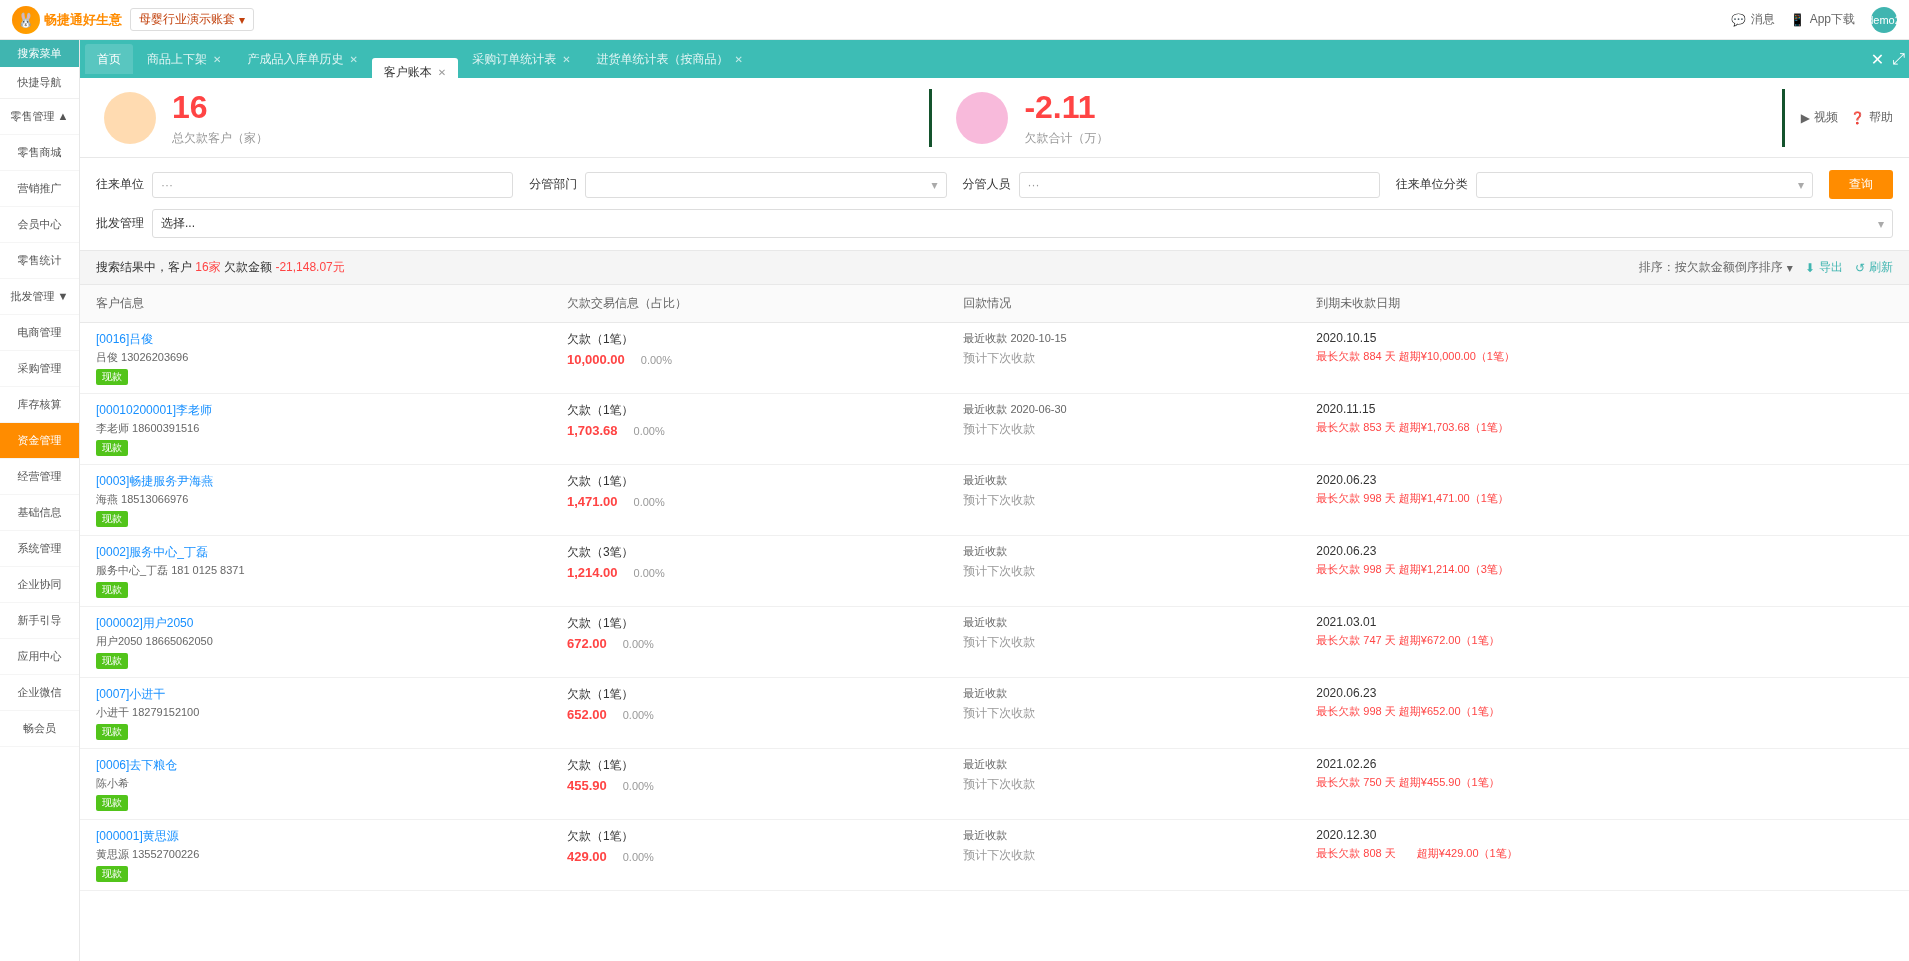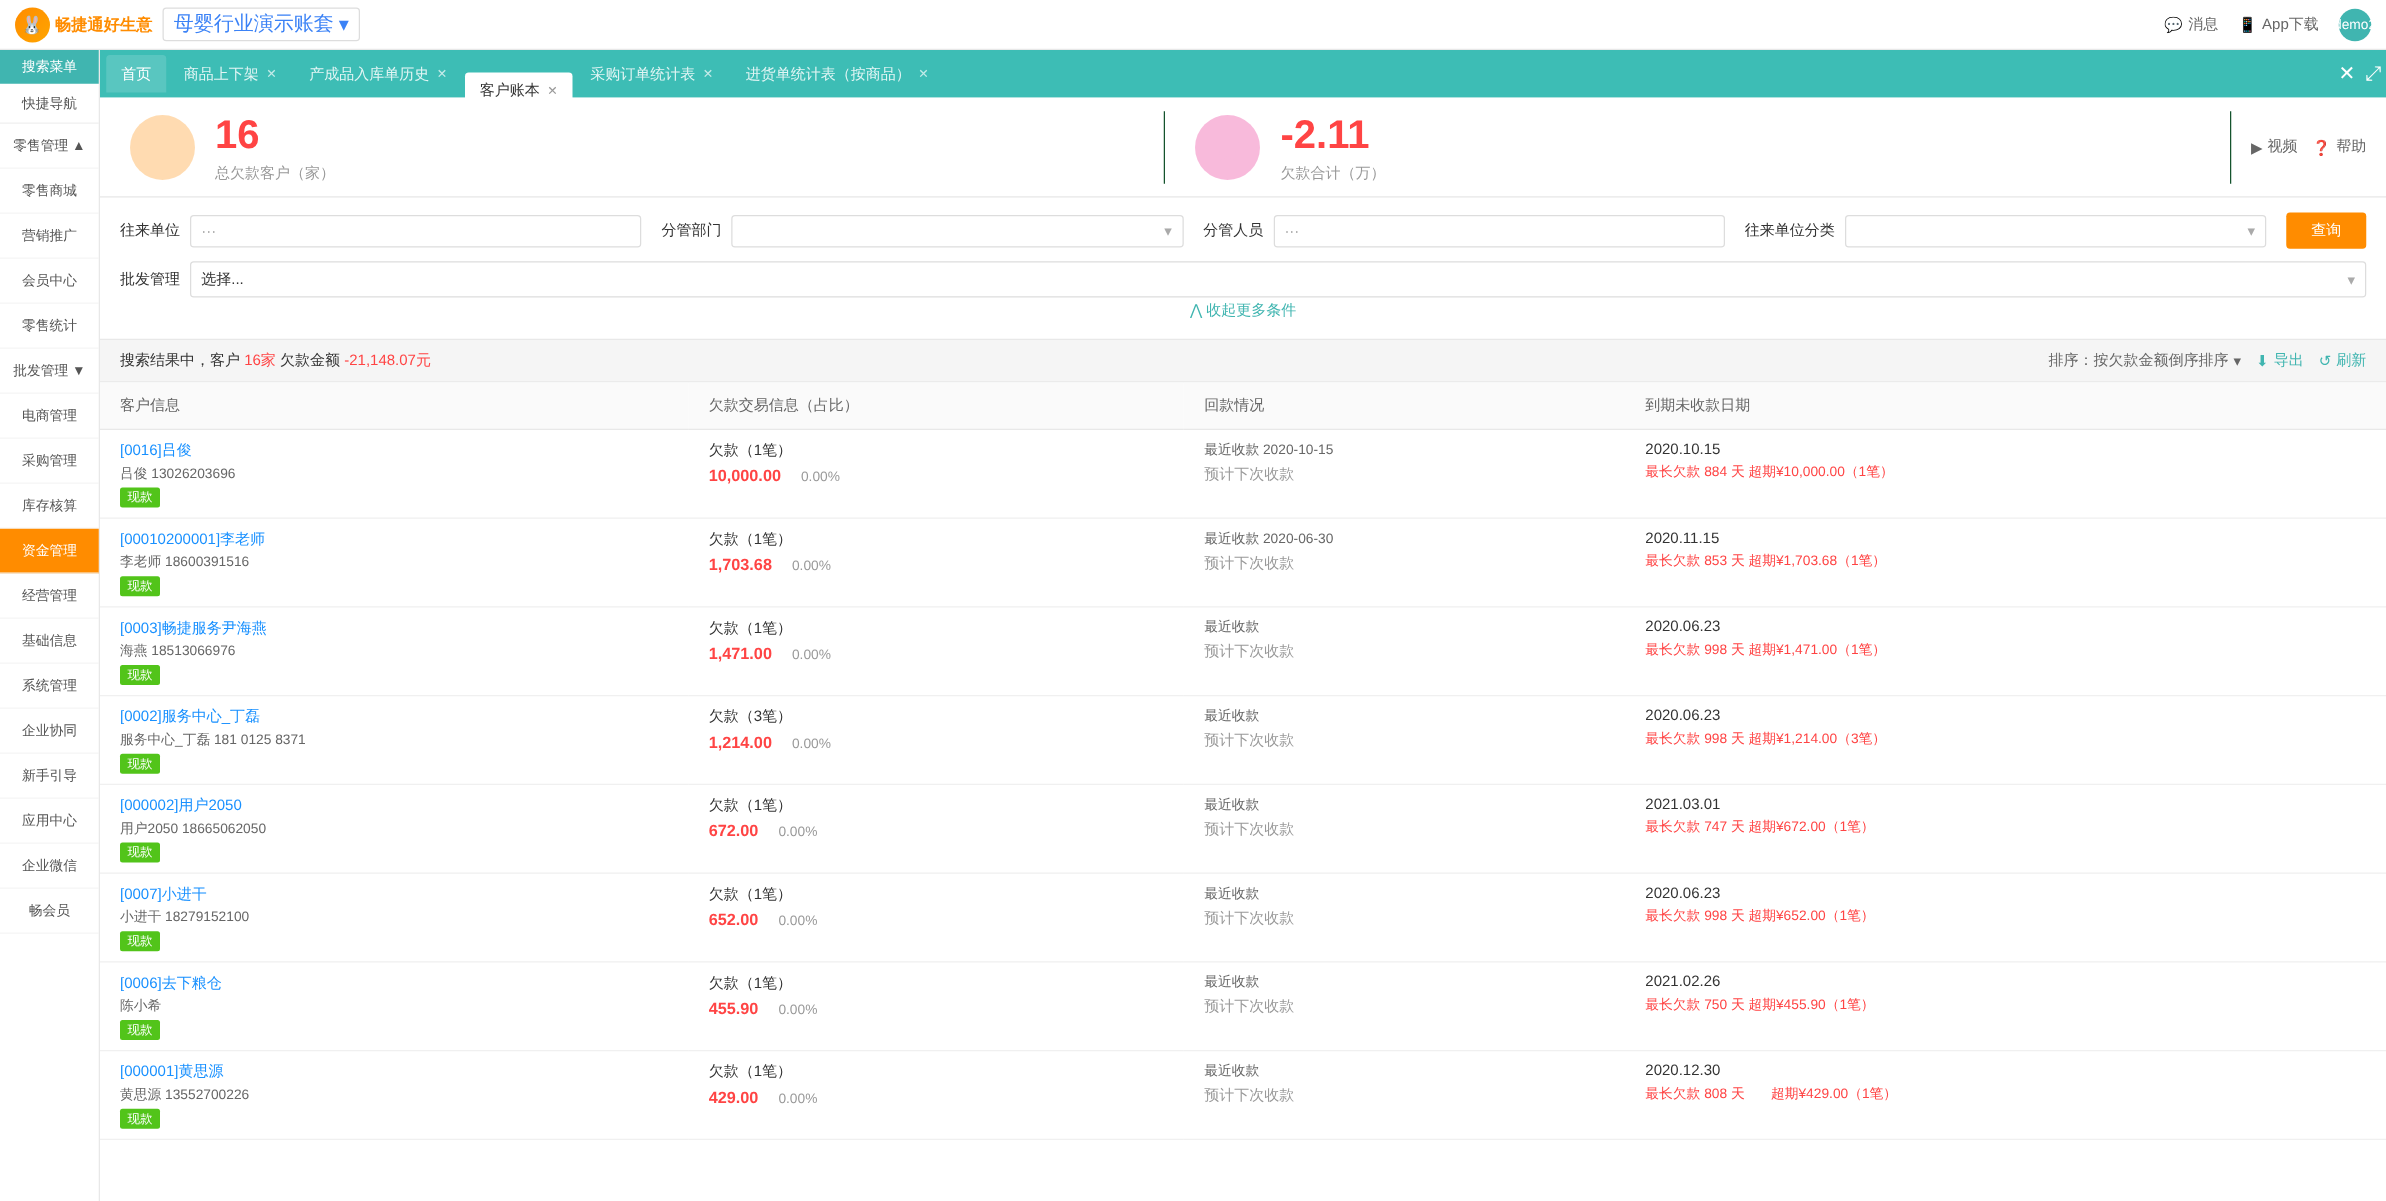--- a/index.html
+++ b/index.html
@@ -5,21 +5,21 @@
     * { box-sizing: border-box; margin: 0; padding: 0; }
     body { font-family: 'Microsoft YaHei', Arial, sans-serif; font-size: 12px; background: #f0f2f5; color: #333; overflow: hidden; height: 961px; }
 
     
     .app-container { display: flex; flex-direction: column; height: 100vh; }
     .top-bar { display: flex; align-items: center; background: #fff; height: 40px; border-bottom: 1px solid #e8e8e8; padding: 0 12px; justify-content: space-between; }
     .top-bar-left { display: flex; align-items: center; gap: 8px; }
     .logo-area { display: flex; align-items: center; gap: 4px; }
     .logo-icon { width: 28px; height: 28px; background: linear-gradient(135deg, #ff8c00, #ffa500); border-radius: 50%; display: flex; align-items: center; justify-content: center; color: white; font-size: 14px; }
     .logo-text { color: #ff8c00; font-size: 13px; font-weight: bold; }
-    .store-selector { border: 1px solid #ddd; border-radius: 3px; padding: 2px 8px; font-size: 16px; color: #3b82f6; display: flex; align-items: center; gap: 4px; cursor: pointer; min-width: 120px; }
+    .store-selector { border: 1px solid #ddd; border-radius: 3px; padding: 2px 8px; font-size: 12px; color: #c2410c; display: flex; align-items: center; gap: 4px; cursor: pointer; min-width: 120px; }
     .top-bar-right { display: flex; align-items: center; gap: 16px; color: #666; font-size: 12px; }
     .top-bar-right .msg-icon, .top-bar-right .app-icon { display: flex; align-items: center; gap: 4px; cursor: pointer; }
     .avatar { width: 26px; height: 26px; background: #40b5b0; border-radius: 50%; display: flex; align-items: center; justify-content: center; color: white; font-size: 11px; }
 
     
     .main-layout { display: flex; flex: 1; overflow: hidden; }
 
     
     .sidebar { width: 80px; background: #fff; border-right: 1px solid #e8e8e8; display: flex; flex-direction: column; }
     .search-menu { padding: 8px 0; text-align: center; font-size: 11px; color: #fff; background: #40b5b0; cursor: pointer; padding: 6px; }
@@ -35,21 +35,21 @@
     .tab-item.active .close-btn { color: #999; }
     .tab-item.home { background: rgba(255,255,255,0.15); color: white; }
     .tab-bar-end { margin-left: auto; display: flex; align-items: center; gap: 8px; }
     .tab-bar-end span { color: white; font-size: 16px; cursor: pointer; }
 
     
     .content-area { flex: 1; overflow: hidden; display: flex; flex-direction: column; }
 
     
     .stats-header { background: #fff; display: flex; align-items: center; height: 80px; border-bottom: 1px solid #e8e8e8; position: relative; }
-    .stat-block { flex: 1; display: flex; align-items: center; padding: 0 24px; border-right: 1px solid #14532d; }
+    .stat-block { flex: 1; display: flex; align-items: center; padding: 0 24px; border-right: 3px solid #14532d; }
     .stat-icon { width: 52px; height: 52px; border-radius: 50%; display: flex; align-items: center; justify-content: center; margin-right: 16px; opacity: 0.3; }
     .stat-icon.orange { background: #ff8c00; }
     .stat-icon.pink { background: #e91e8c; }
     .stat-icon.blue { background: #1890ff; }
     .stat-icon svg { width: 30px; height: 30px; fill: #ff8c00; }
     .stat-value { font-size: 32px; font-weight: bold; color: #ff4444; }
     .stat-value.negative { color: #ff4444; }
     .stat-value.black { color: #333; text-decoration: underline; }
     .stat-label { font-size: 12px; color: #999; margin-top: 4px; }
     .stat-text-block { }
@@ -307,24 +307,20 @@
           </div>
           <div class="second-filter-row">
             <div class="filter-item">
               <span class="filter-label">批发管理</span>
               <div class="filter-select">
                 <span>选择...</span>
                 <span class="caret">▾</span>
               </div>
             </div>
           </div>
-          <div class="collapse-row">
-            <span>⋀ </span>
-            <span>收起更多条件</span>
-          </div>
         </div>
 
         <div class="results-bar">
           <div class="results-info">
             <span>搜索结果中，客户</span>
             <span class="highlight">16家</span>
             <span>欠款金额</span>
             <span class="highlight">-21,148.07元</span>
           </div>
           <div class="results-actions">

